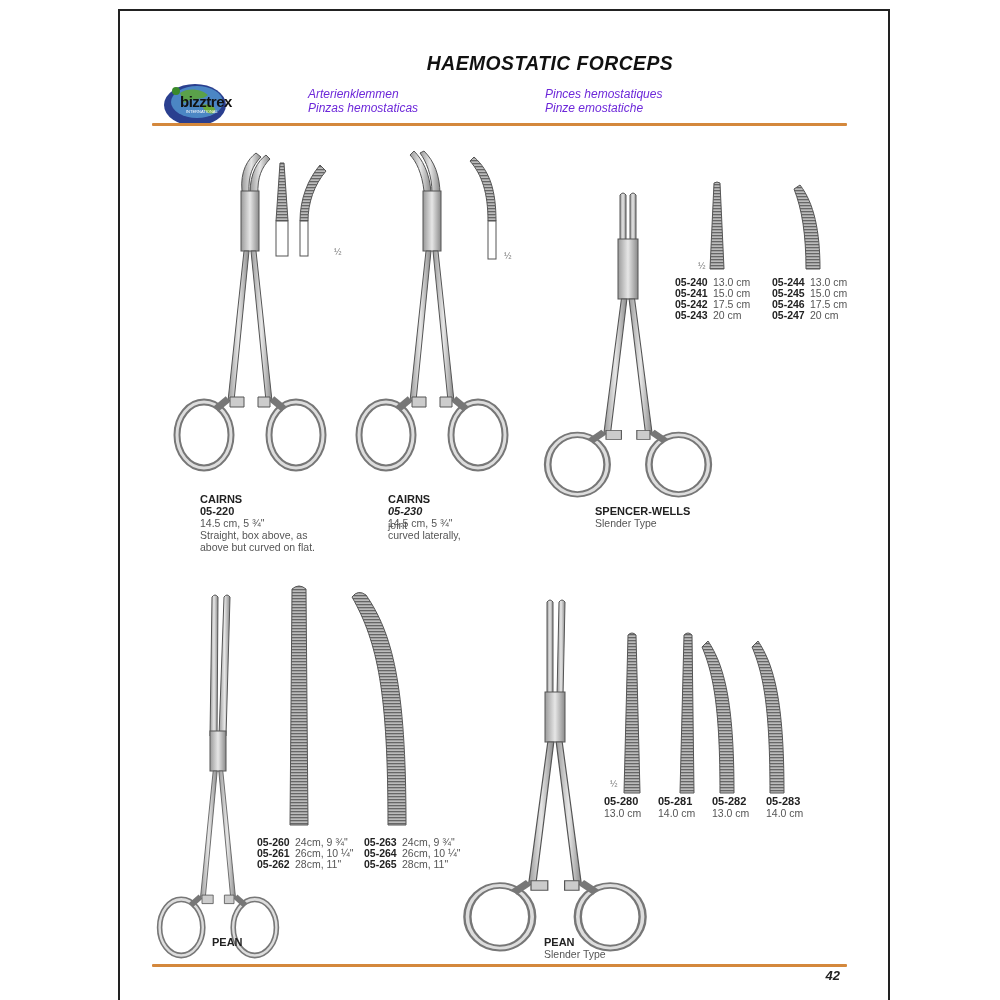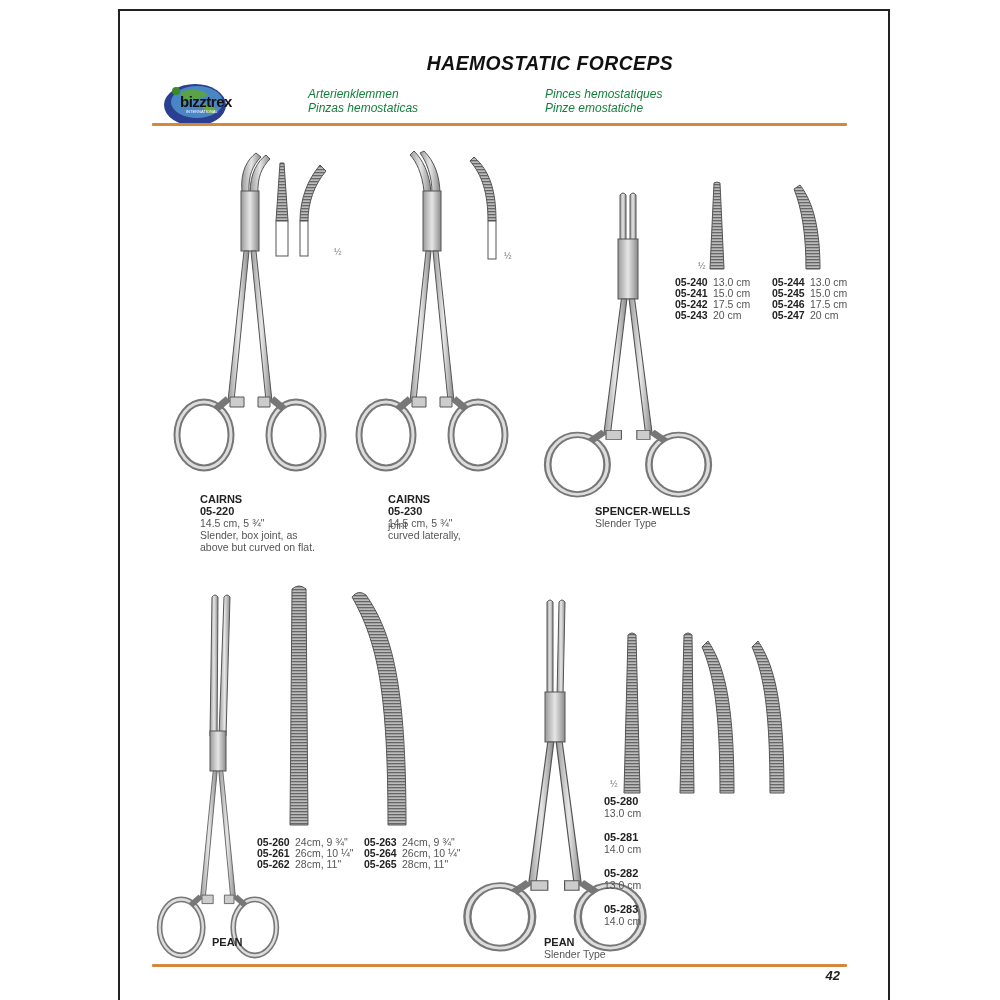--- a/index.html
+++ b/index.html
@@ -1,20 +1,20 @@
 <!DOCTYPE html>
 <html><head>
 <meta charset="utf-8">
 <style>
   html, body { margin:0; padding:0; background:#ffffff; }
   body { width:1000px; height:1000px; position:relative; overflow:hidden; font-family:"Liberation Sans", sans-serif; color:#222; }
   .page { position:absolute; left:118px; top:9px; width:772px; height:1000px; border-left:2px solid #222; border-top:2px solid #222; border-right:2px solid #222; box-sizing:border-box; background:#fff; }
   .abs { position:absolute; }
   .title { left:0; width:100%; top:40px; text-align:center; font-size:21px; font-weight:bold; font-style:italic; letter-spacing:0.5px; color:#111; padding-left:100px; box-sizing:border-box; transform:scaleX(0.92); }
-  .sub { font-style:italic; font-size:12px; color:#15803d; line-height:14px; }
+  .sub { font-style:italic; font-size:12px; color:#6d28d9; line-height:14px; }
   .rule { left:32px; width:695px; height:3px; background:#d4883c; border-radius:1px; }
   .logo { left:42px; top:70px; width:70px; height:46px; }
   .cap-b { font-weight:bold; font-size:11px; color:#222; line-height:12px; }
   .cap { font-size:10.5px; color:#555; line-height:12px; }
   .spec { font-size:10.5px; line-height:11px; color:#555; white-space:nowrap; }
   .spec b { color:#222; display:inline-block; width:38px; }
   .watermark { left:210px; top:477px; font-size:27px; color:rgba(120,120,120,0.55); letter-spacing:0px; white-space:nowrap; }
   .pnum { right:48px; top:957px; font-weight:bold; font-size:13px; color:#222;font-style:italic; }
   .scale { font-size:9px; color:#777; }
   svg { overflow:visible; }
@@ -85,38 +85,38 @@
     </g>
     <path d="M110,12 L114,12 L118,70 L106,70 Z" fill="url(#serr)" stroke="#555"></path>
     <rect x="106" y="70" width="12" height="35" fill="#fff" stroke="#555"></rect>
     <path d="M150,14 L156,20 C144,34 138,52 138,70 L130,70 C130,48 138,28 150,14 Z" fill="url(#serr)" stroke="#555"></path>
     <rect x="130" y="70" width="8" height="35" fill="#fff" stroke="#555"></rect>
     <text x="164" y="104" class="scale" font-size="9" fill="#777">½</text>
   </svg>
   <div class="abs cap-b" style="left:80px;top:482px;">CAIRNS</div>
   <div class="abs cap-b" style="left:80px;top:494px;">05-220</div>
   <div class="abs cap" style="left:80px;top:506px;">14.5 cm, 5 ¾"</div>
-  <div class="abs cap" style="left:80px;top:518px;">Slender, box  joint, as</div>
+  <div class="abs cap" style="left:80px;top:518px;">Straight, box  above, as</div>
   <div class="abs cap" style="left:80px;top:530px;text-align:right;">above but curved on flat.</div>
 
   <svg class="abs" style="left:232px;top:140px;" width="200" height="340">
     <g transform="translate(80,0)">
       <path d="M-8,40 C-10,22 -16,10 -22,4 L-18,0 C-10,8 -2,22 -1,42 Z" fill="url(#steel)" stroke="#555"></path>
       <path d="M0,42 C0,24 -6,10 -12,2 L-8,0 C2,10 8,24 8,44 Z" fill="url(#steel)" stroke="#555"></path>
       <rect x="-9" y="40" width="18" height="60" fill="url(#steel)" stroke="#555"></rect>
       <g transform="translate(0,100)">
           <use href="#forceps-body"></use>
         </g>
     </g>
     <path d="M118,10 L122,6 C138,20 144,40 144,70 L136,70 C136,42 130,24 118,10 Z" fill="url(#serr)" stroke="#555"></path>
     <rect x="136" y="70" width="8" height="38" fill="#fff" stroke="#555"></rect>
     <text x="152" y="108" font-size="9" fill="#777">½</text>
   </svg>
   <div class="abs cap-b" style="left:268px;top:482px;">CAIRNS</div>
-  <div class="abs cap-b" style="left:268px;top:494px;">05-230</div>
+  <div class="abs cap-b" style="left:268px;top:494px;font-style:italic;">05-230</div>
   <div class="abs cap" style="left:268px;top:506px;">14.5 cm, 5 ¾"</div>
   <div class="abs cap" style="left:268px;top:518px;">curved laterally,</div>
   <div class="abs cap" style="left:268px;top:508px;">joint</div>
 
   <svg class="abs" style="left:420px;top:180px;" width="200" height="300">
     <g transform="translate(88,0)">
       <path d="M-8,50 L-8,4 Q-5,0 -2,4 L-2,50 Z" fill="url(#steel)" stroke="#555"></path>
       <path d="M2,50 L2,4 Q5,0 8,4 L8,50 Z" fill="url(#steel)" stroke="#555"></path>
       <rect x="-10" y="48" width="20" height="60" fill="url(#steel)" stroke="#555"></rect>
       <g transform="translate(0,108) scale(1.1,0.9)">
@@ -180,21 +180,21 @@
         </g>
     </g>
   </svg>
   <svg class="abs" style="left:480px;top:620px;" width="210" height="165">
     <path d="M28,4 Q32,0 36,4 L40,162 L24,162 Z" fill="url(#serr)" stroke="#555"></path>
     <path d="M84,4 Q88,0 92,4 L94,162 L80,162 Z" fill="url(#serr)" stroke="#555"></path>
     <path d="M102,16 L108,10 C124,34 134,70 134,162 L120,162 C120,80 114,44 102,16 Z" fill="url(#serr)" stroke="#555"></path>
     <path d="M152,16 L158,10 C174,34 184,70 184,162 L170,162 C170,80 164,44 152,16 Z" fill="url(#serr)" stroke="#555"></path>
     <text x="10" y="156" font-size="9" fill="#777">½</text>
   </svg>
-  <div class="abs" style="left:484px;top:784px;width:220px;display:flex;gap:12px;flex-direction:column;">
+  <div class="abs" style="left:484px;top:784px;width:220px;display:flex;gap:12px;">
     <div style="width:42px">
         <div class="cap-b">05-280</div>
         <div class="cap">13.0 cm</div>
       </div>
     <div style="width:42px">
         <div class="cap-b">05-281</div>
         <div class="cap">14.0 cm</div>
       </div>
     <div style="width:42px">
         <div class="cap-b">05-282</div>

